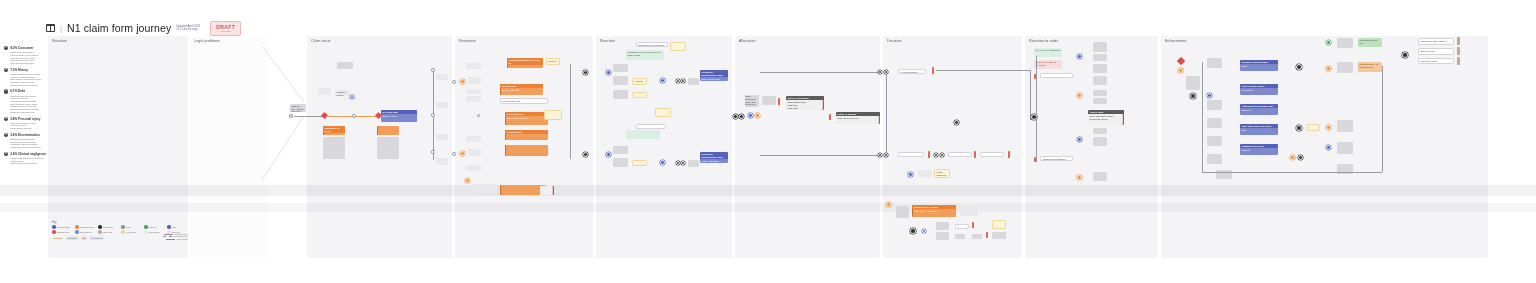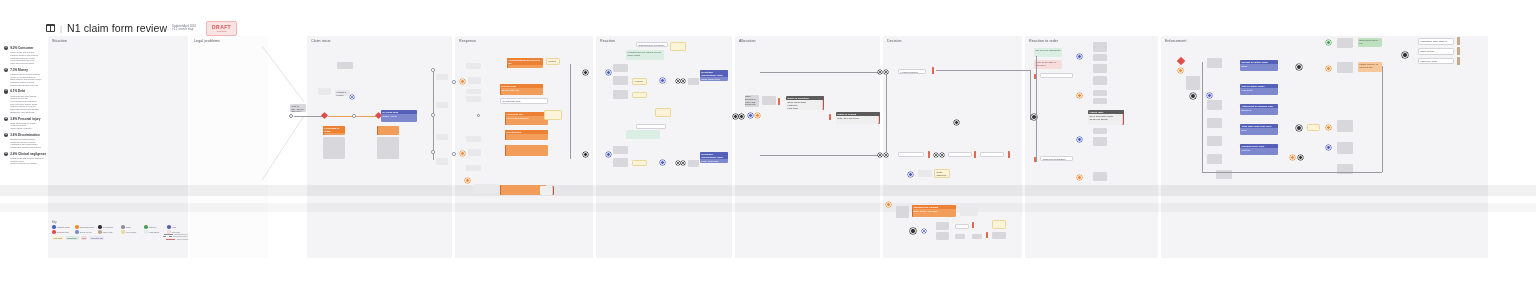--- a/index.html
+++ b/index.html
@@ -91,21 +91,21 @@
   .arrowline.red{border-top-color:#d86a6a;}
 </style>
 </head>
 <body>
 
 <div class="board">
 
   <div class="hdr">
     <span class="hdr-ico"></span>
     <span class="hdr-sep">|</span>
-    <span class="hdr-title">N1 claim form review</span>
+    <span class="hdr-title">N1 claim form journey</span>
     <span class="hdr-meta">Updated April 2024
 v1.2 service map</span>
     <span class="hdr-badge">
       <span>DRAFT</span>
       <small>in review</small>
     </span>
   </div>
 
   <div class="col" style="left:48px;top:36px;width:140px;height:222px;">
     <span class="col-lbl">Situation</span>

